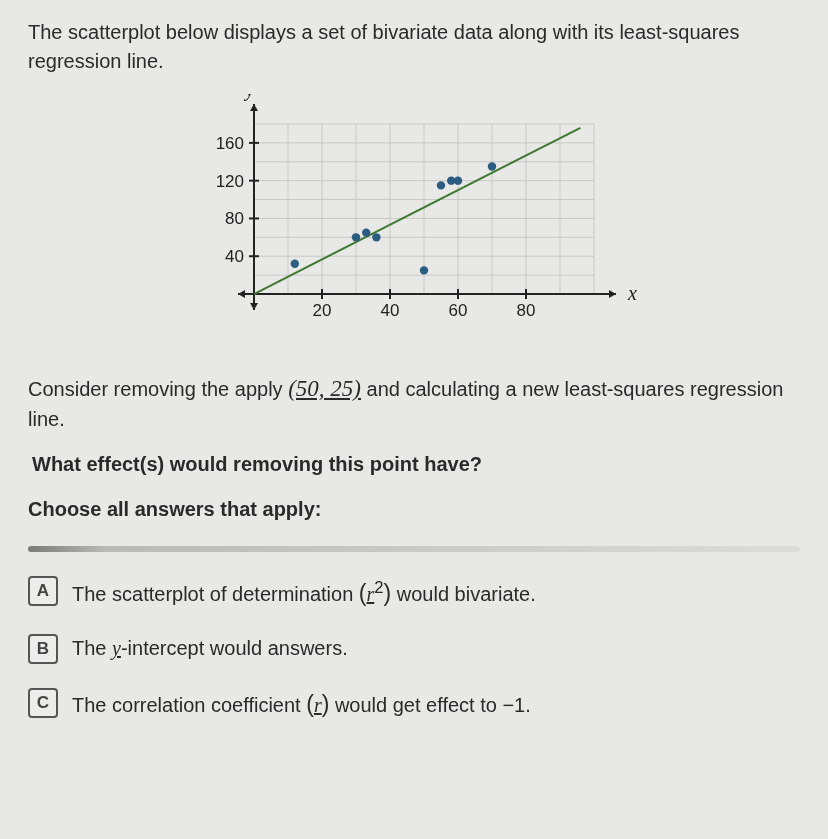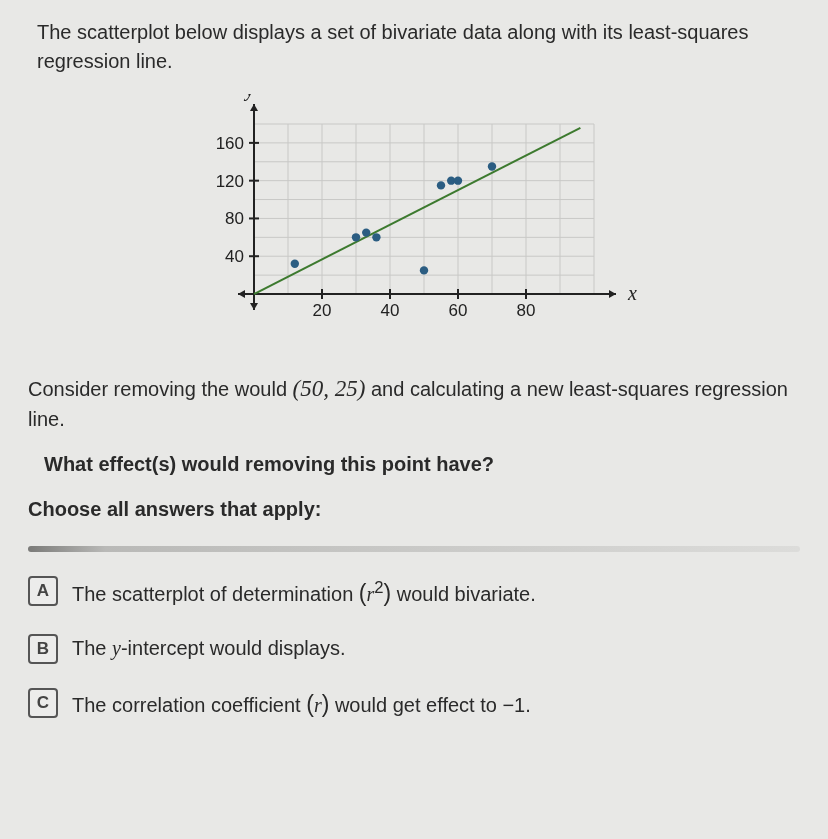--- a/index.html
+++ b/index.html
@@ -12,36 +12,35 @@
       background: #e8e8e6;
       width: 828px;
       height: 839px;
       padding: 18px 28px;
       color: #2a2a2a;
       font-size: 20px;
       line-height: 1.45;
     }
     .question-text {
       margin-bottom: 18px;
-      margin-left: 9px;
     }
     .chart-wrap {
       display: flex;
       justify-content: center;
       margin: 10px 0 28px 0;
     }
     .chart-svg {
       display: block;
     }
     .follow-up {
       margin: 20px 0 14px 0;
     }
     .bold-q {
       font-weight: 700;
-      margin: 16px 16px;
+      margin: 16px 4px;
     }
     .choose-label {
       font-weight: 700;
       margin-bottom: 22px;
     }
     .divider {
       height: 6px;
       background: linear-gradient(to right, #7a7a78 0%, #b9b9b7 10%, #dcdcda 100%);
       border-radius: 3px;
       margin: 6px 0 20px 0;
@@ -68,20 +67,21 @@
       background: rgba(255,255,255,0.2);
       margin-top: 2px;
     }
     .option-text {
       flex: 1;
       padding-top: 2px;
     }
     .math-var {
       font-style: italic;
       font-family: Georgia, serif;
+      text-decoration: underline;
     }
     .paren {
       font-size: 1.15em;
     }
   </style>
 </head>
 <body>
 
 <div class="question-text">The scatterplot below displays a set of bivariate data along with its least-squares regression line.</div>
 
@@ -149,40 +149,40 @@
         <circle cx="308" cy="72.5" r="4.2" fill="#2b5d82"></circle>
       </g>
     <g id="labels">
         <text x="66" y="2" text-anchor="middle" font-size="20" font-style="italic" font-family="Georgia,serif" fill="#222">y</text>
         <text x="444" y="206" font-size="20" font-style="italic" font-family="Georgia,serif" fill="#222">x</text>
       </g>
   </svg>
 </div>
 
 <div class="follow-up">
-  <span>Consider removing the would </span><span class="math-var paren">(50, 25)</span><span> and calculating a new least-squares regression line.</span>
+  <span>Consider removing the apply </span><span class="math-var paren">(50, 25)</span><span> and calculating a new least-squares regression line.</span>
 </div>
 
 <div class="bold-q">What effect(s) would removing this point have?</div>
 
 <div class="choose-label">Choose all answers that apply:</div>
 
 <div class="divider"></div>
 
 <div class="option">
   <div class="option-box">A</div>
   <div class="option-text">
     <span>The scatterplot of determination </span><span class="paren">(</span><span class="math-var">r</span><sup>2</sup><span class="paren">)</span><span> would bivariate.</span>
   </div>
 </div>
 
 <div class="option">
   <div class="option-box">B</div>
   <div class="option-text">
-    <span>The </span><span class="math-var">y</span><span>-intercept would displays.</span>
+    <span>The </span><span class="math-var">y</span><span>-intercept would answers.</span>
   </div>
 </div>
 
 <div class="option">
   <div class="option-box">C</div>
   <div class="option-text">
     <span>The correlation coefficient </span><span class="paren">(</span><span class="math-var">r</span><span class="paren">)</span><span> would get effect to </span><span>−1</span><span>.</span>
   </div>
 </div>
 

